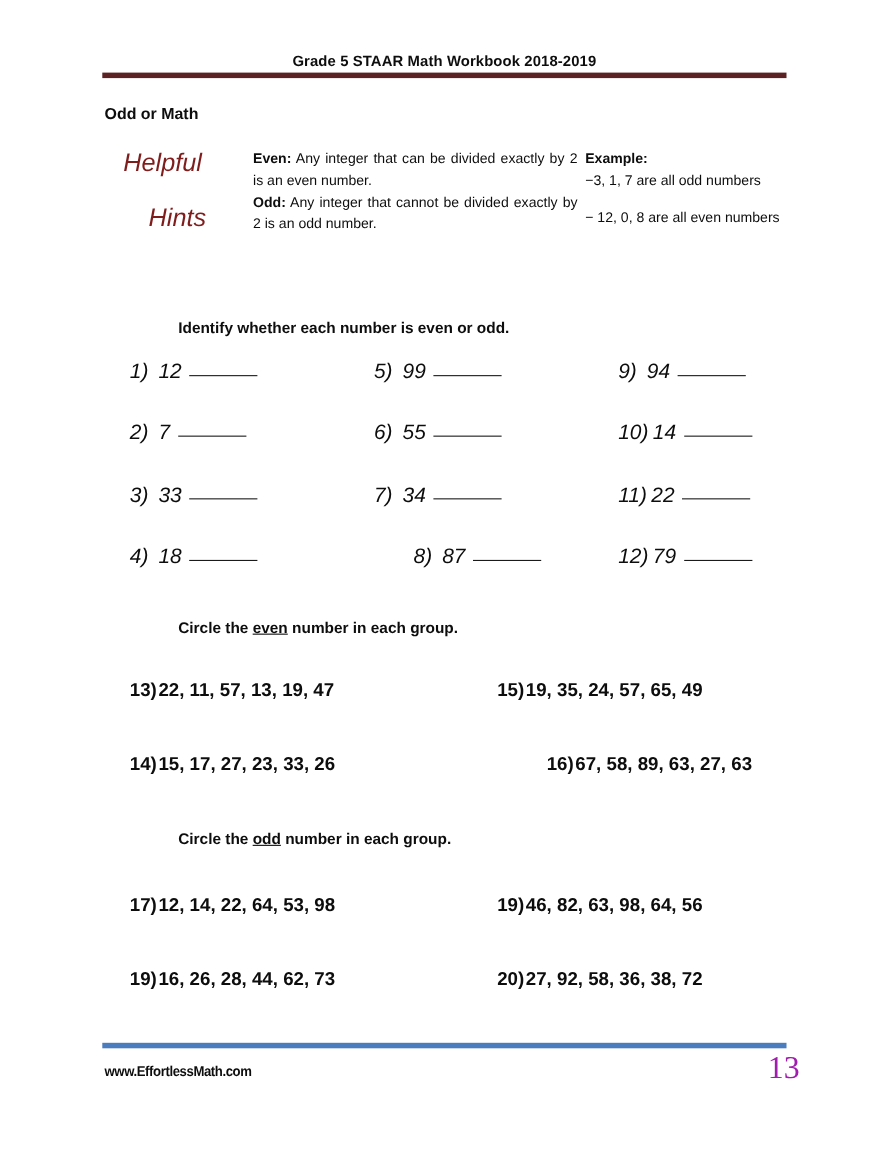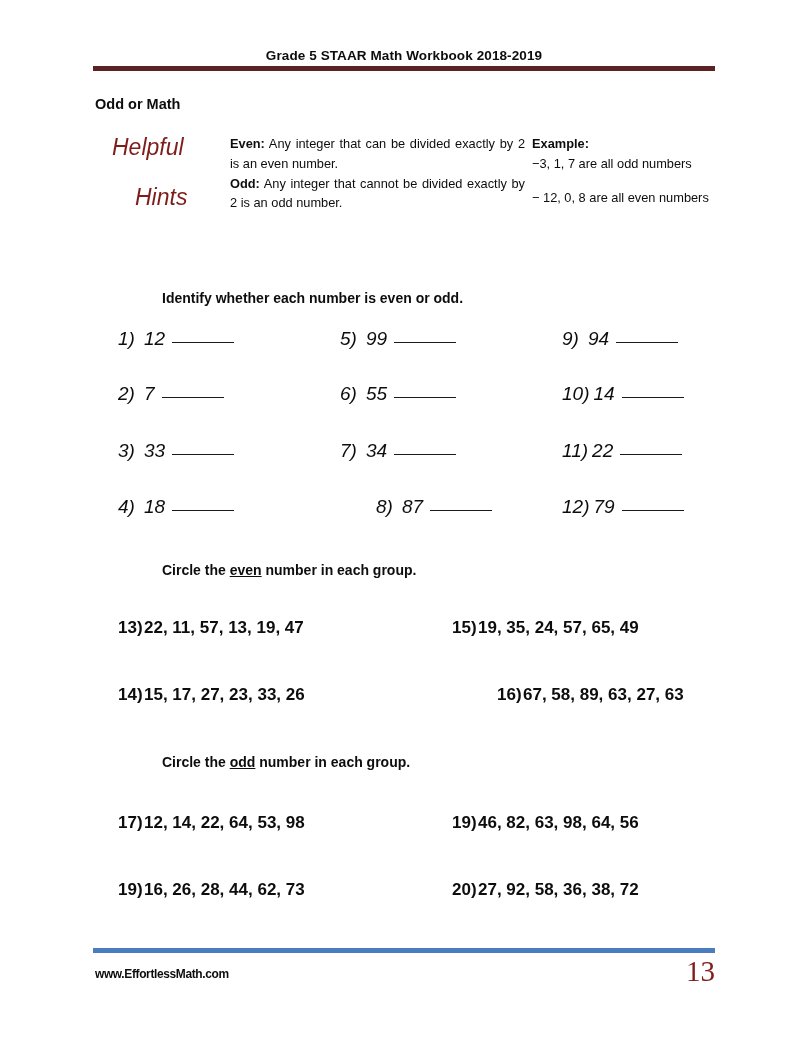--- a/index.html
+++ b/index.html
@@ -159,25 +159,25 @@
     left: 95px;
     top: 966px;
     font-size: 13px;
     font-weight: bold;
     letter-spacing: -0.4px;
     transform: scaleX(0.92);
     transform-origin: left center;
   }
   .page-number {
     position: absolute;
-    right: 93px;
+    right: 81px;
     top: 955px;
     font-family: "Liberation Serif", serif;
     font-size: 29px;
-    color: #7f1d1d;
+    color: #a21caf;
   }
 </style>
 </head>
 <body>
 
 <div class="header-title">Grade 5 STAAR Math Workbook 2018-2019</div>
 <div class="header-rule"></div>
 
 <div class="section-title">Odd or Math</div>
 

